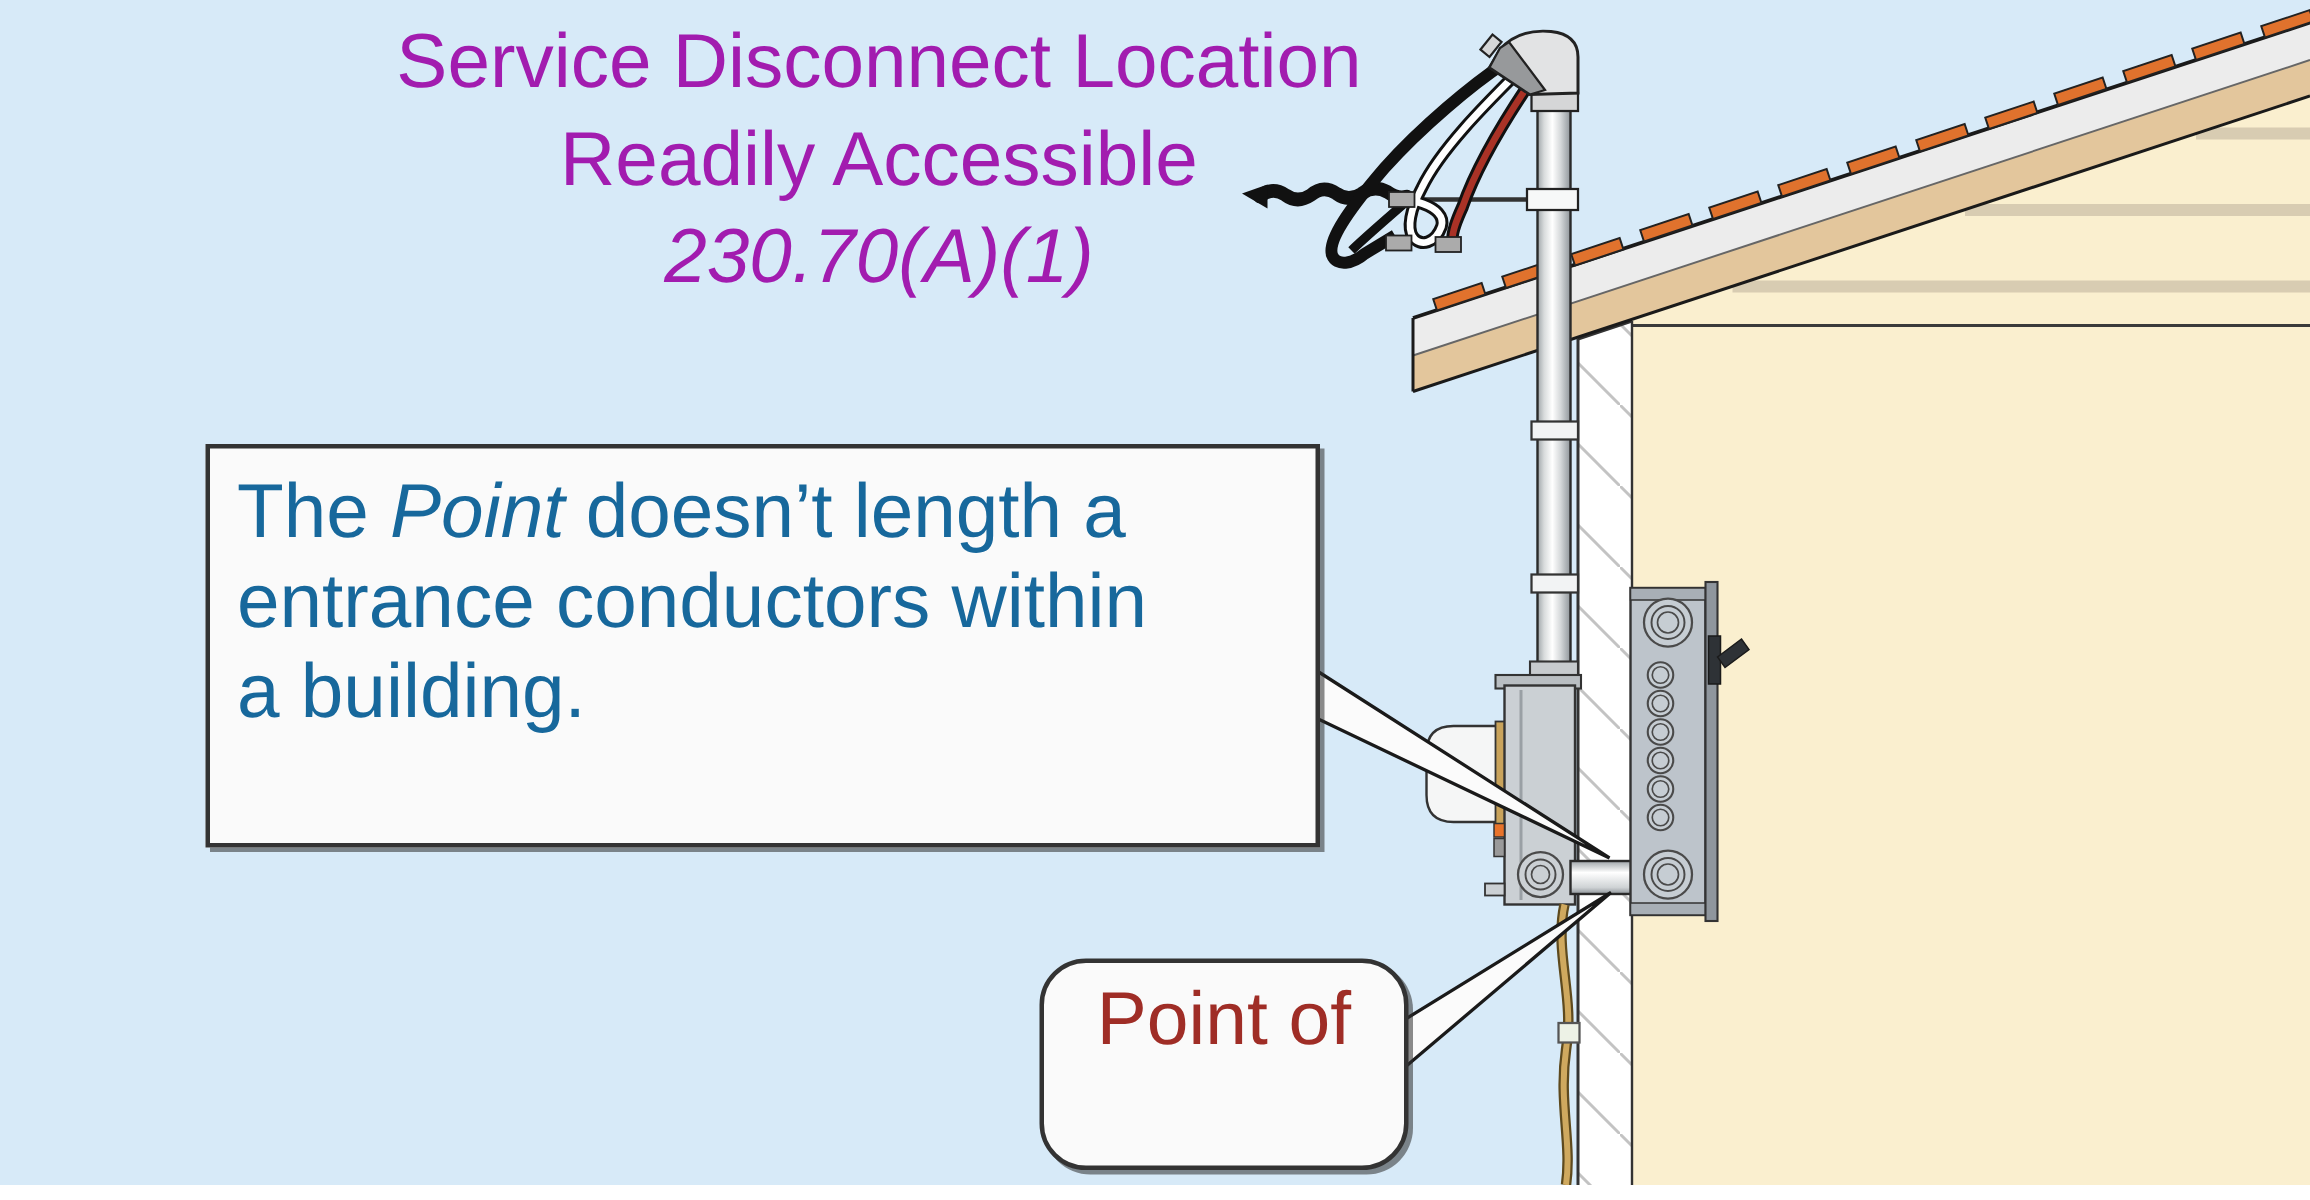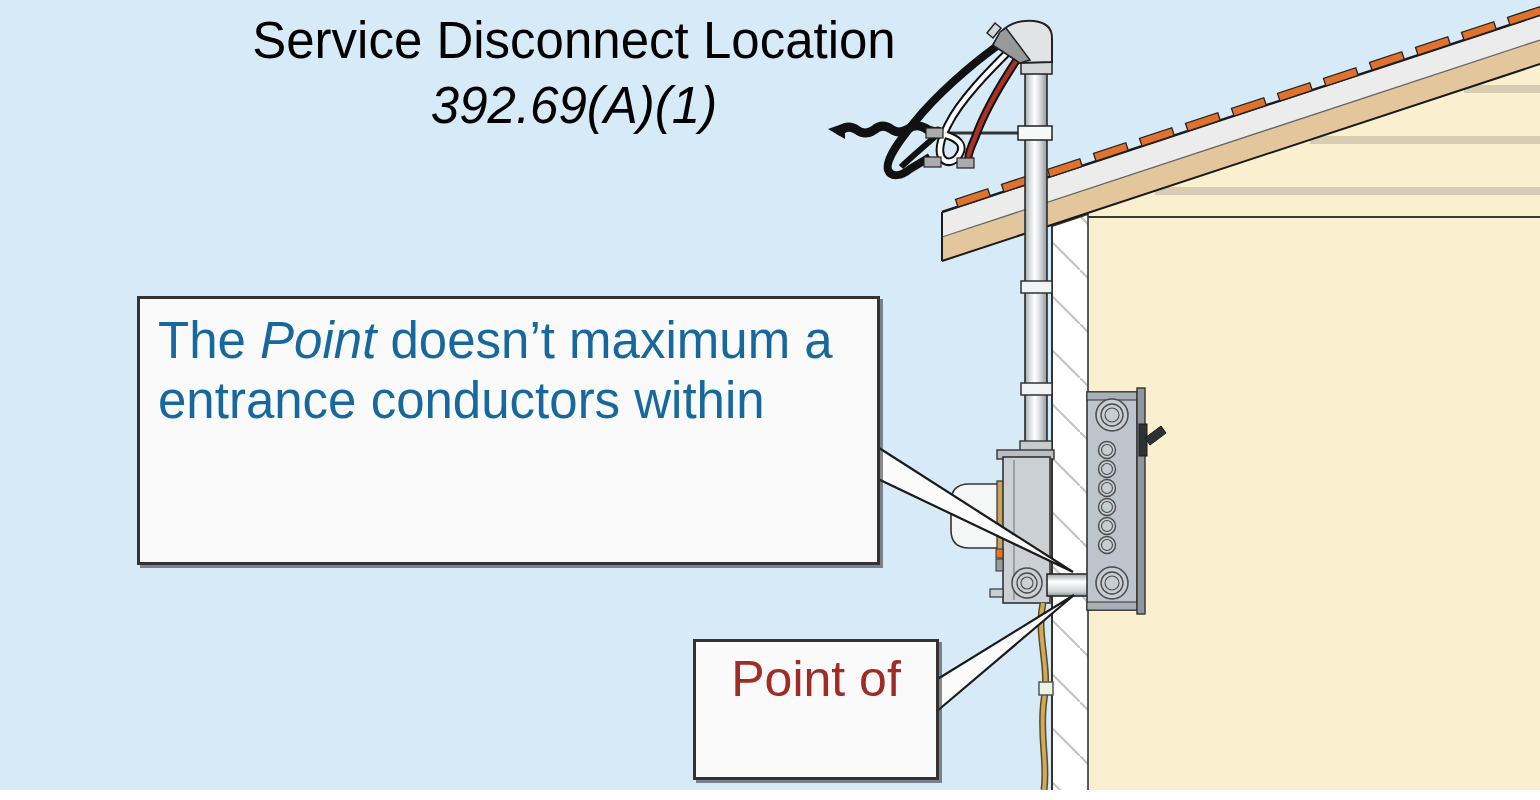--- a/index.html
+++ b/index.html
@@ -5,22 +5,22 @@
   html,body{margin:0;padding:0;background:#fff;}
   #stage{position:relative;width:1540px;height:800px;overflow:hidden;
          font-family:"Liberation Sans", sans-serif;}
   #art{position:absolute;left:0;top:0;z-index:1;}
   .textbox{position:absolute;z-index:5;background:#FAFAFA;border:3px solid #333;
            box-shadow:3px 3px 0 rgba(45,45,45,.55);box-sizing:border-box;}
   #callout-box{left:137px;top:296px;width:743px;height:269px;
                padding:12px 10px 0 18px;font-size:51px;line-height:60px;}
   #poe-box{left:693px;top:639px;width:246px;height:141px;text-align:center;
            padding-top:8px;font-size:50px;line-height:59px;}
-  #title-block{position:absolute;z-index:4;left:144px;top:8px;width:860px;
-               text-align:center;font-size:51px;line-height:65px;color:#000000;}
+  #title-block{position:absolute;z-index:4;left:156px;top:8px;width:860px;
+               text-align:center;font-size:51px;line-height:65px;color:#a21caf;}
   .italic{font-style:italic;}
 </style>
 </head>
 <body>
 
 <div id="stage">
 
 <svg id="art" width="1540" height="800" viewBox="0 0 1540 800">
   <defs>
     <linearGradient id="gcond" x1="0" y1="0" x2="1" y2="0">
@@ -205,25 +205,27 @@
   </g>
 
   <polygon points="876,446 1073,572 876,478" fill="#FBFBFB" stroke="#1a1a1a" stroke-width="2.2"></polygon>
   <polygon points="936,680 1074,595 936,712" fill="#FBFBFB" stroke="#1a1a1a" stroke-width="2.2"></polygon>
 
   <rect x="0" y="790" width="1540" height="10" fill="#FFFFFF"></rect>
 </svg>
 
 <div id="title-block">
   <div>Service Disconnect Location</div>
-  <div class="italic">392.69(A)(1)</div>
+  <div>Readily Accessible</div>
+  <div class="italic">230.70(A)(1)</div>
 </div>
 
 <div id="callout-box" class="textbox" style="color: rgb(23, 104, 156);">
-  <div><span>The </span><span class="italic">Point</span><span> doesn’t maximum a</span></div>
+  <div><span>The </span><span class="italic">Point</span><span> doesn’t length a</span></div>
   <div>entrance conductors within</div>
-</div>
-
-<div id="poe-box" class="textbox" style="color: rgb(159, 45, 38);">
+  <div>a building.</div>
+</div>
+
+<div id="poe-box" class="textbox" style="color: rgb(159, 45, 38); border-radius: 31px;">
   <div>Point of</div>
 </div>
 
 </div>
 
 </body></html>

